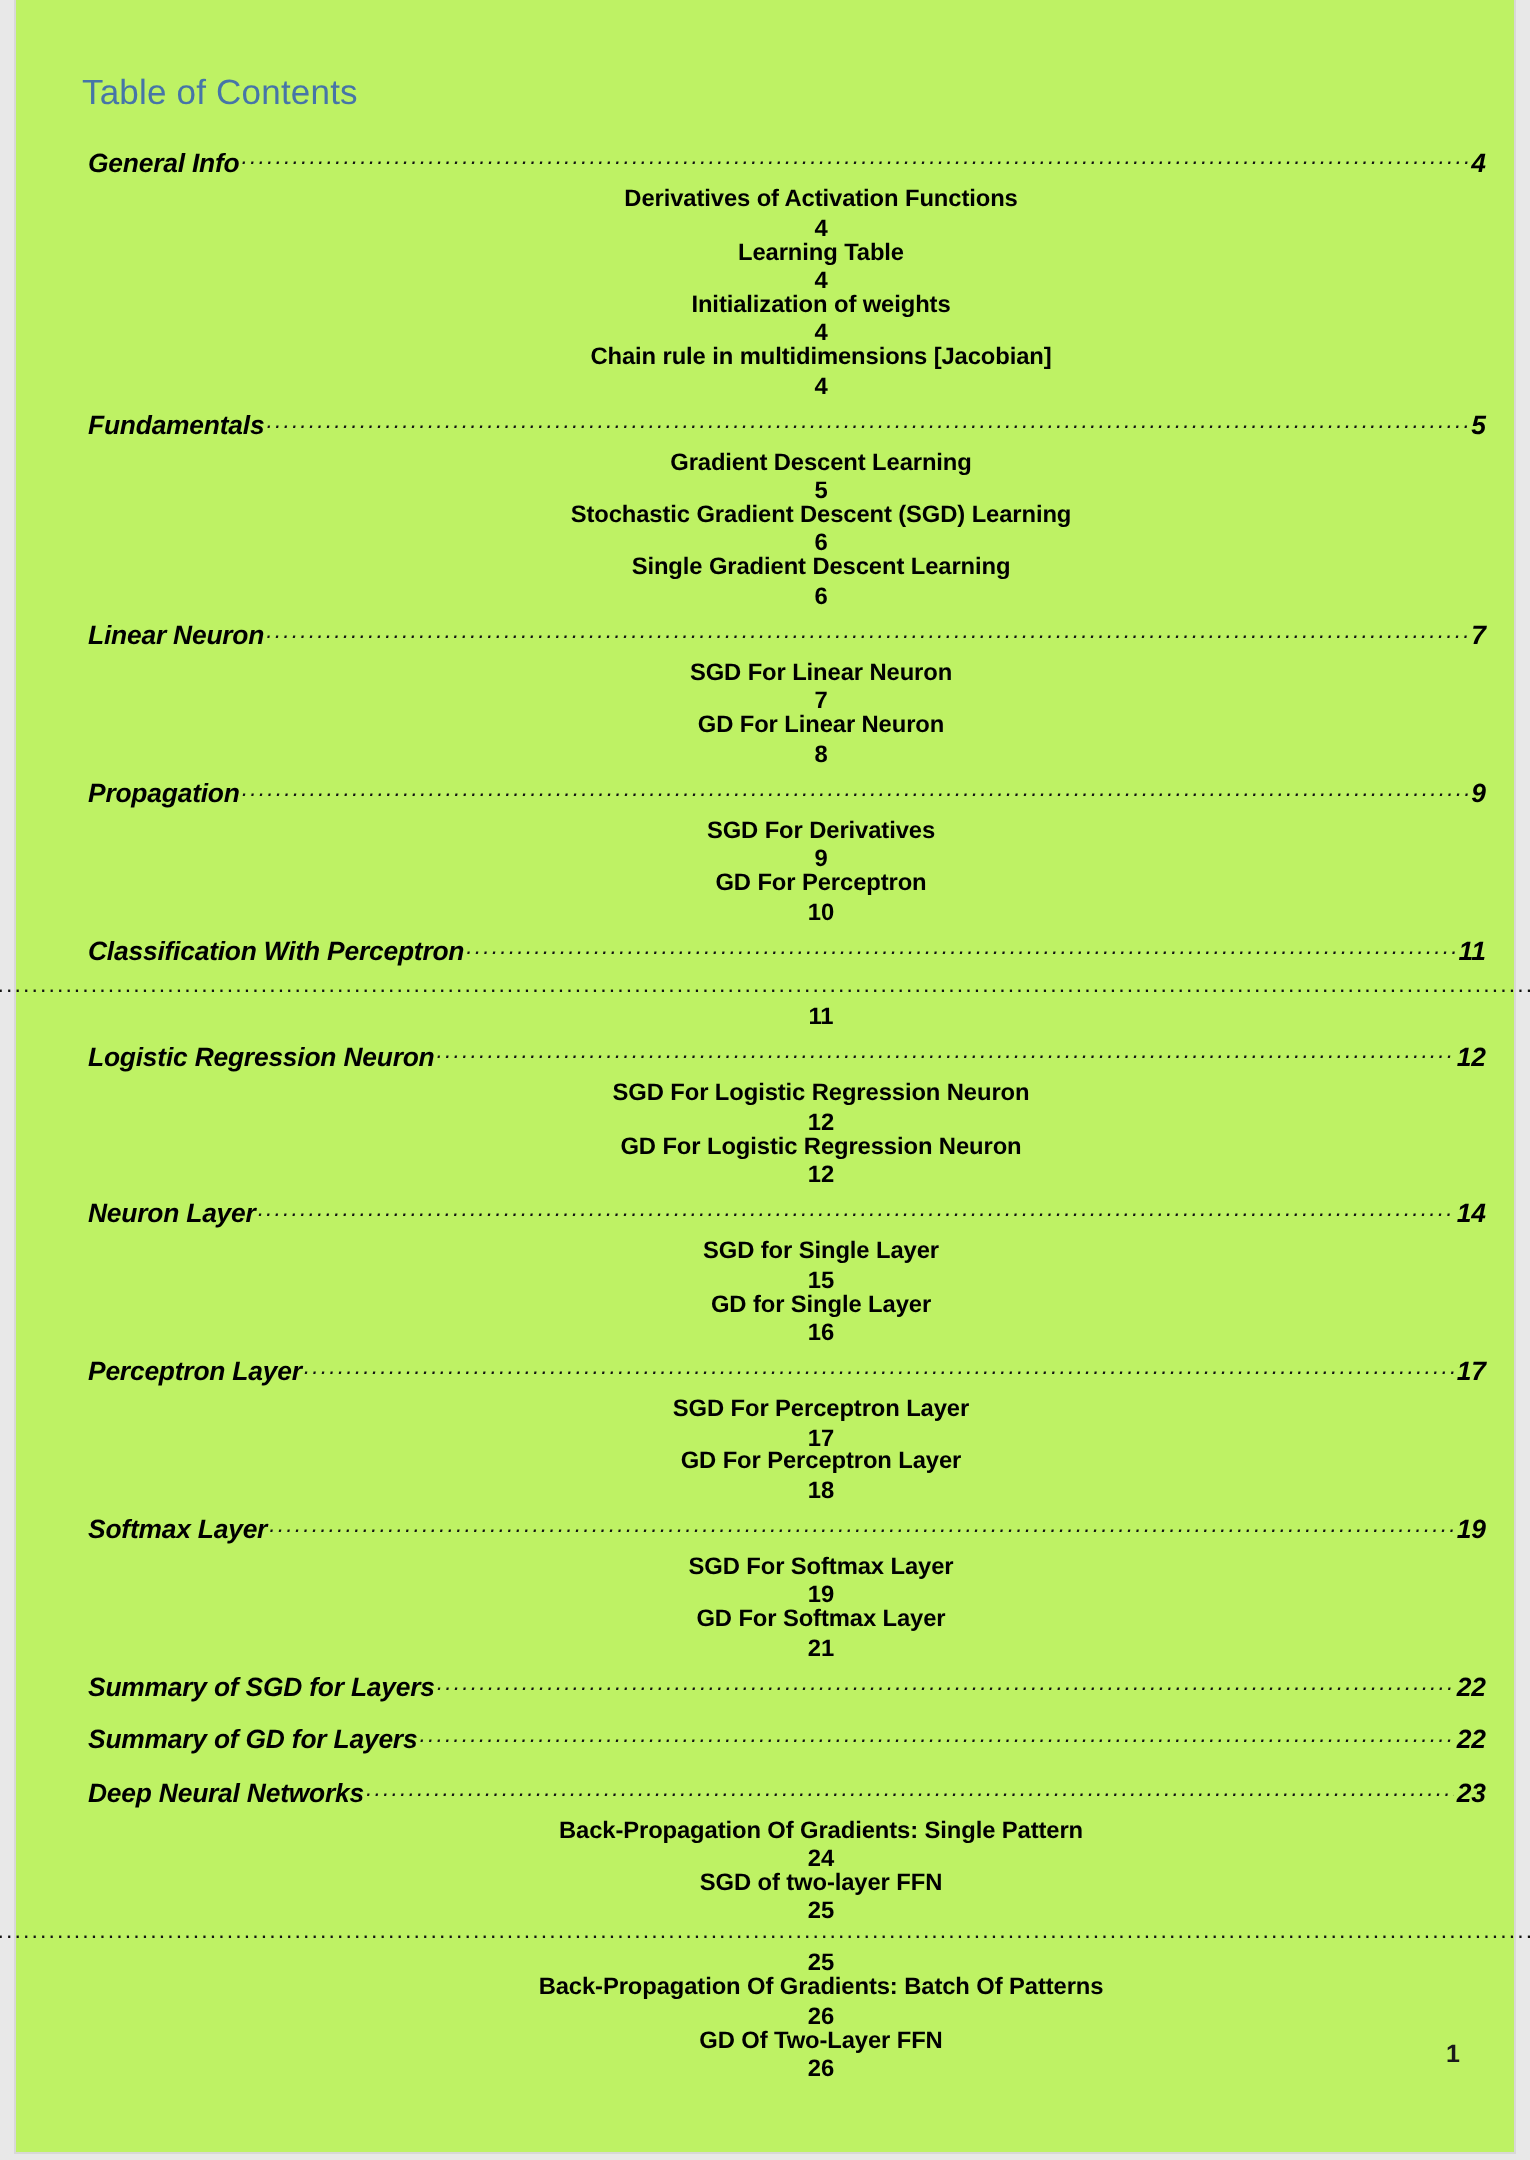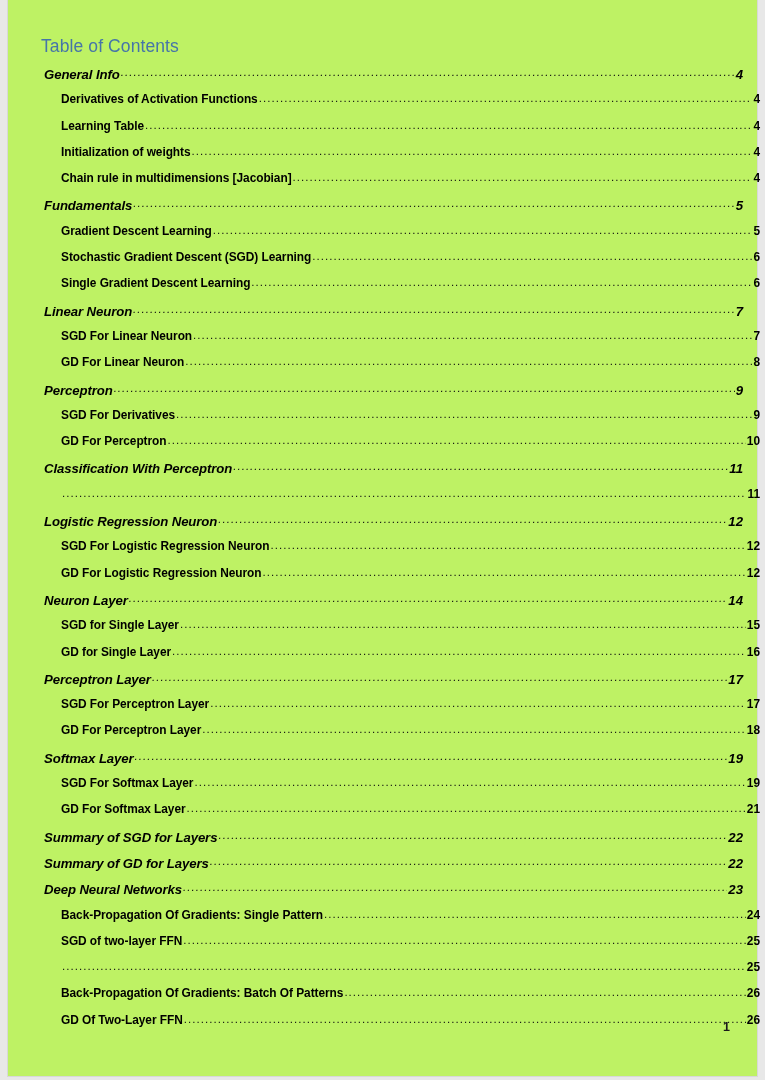--- a/index.html
+++ b/index.html
@@ -40,21 +40,21 @@
     white-space: nowrap;
   }
   .toc-list {
     position: absolute;
     left: 0;
     top: 68px;
     right: 0;
   }
   .toc-entry {
     display: flex;
-    align-items: flex-start;
+    align-items: center;
     width: 100%;
     line-height: 1;
     color: #000000;
     white-space: nowrap;
   }
   .toc-entry .label {
     flex: 0 0 auto;
   }
   .toc-entry .leader {
     flex: 1 1 auto;
@@ -84,20 +84,21 @@
   .lvl1 .label { letter-spacing: -0.1px; }
   .lvl1 .pageno { font-weight: bold; font-style: italic; }
 
   
   .lvl2 {
     padding-left: 25px;
     height: 26.3px;
     font-size: 11.9px;
     font-weight: bold;
     font-style: normal;
+    flex-direction: column;
   }
   .lvl2 .label { letter-spacing: -0.05px; }
   .lvl2 .pageno { font-weight: bold; font-style: normal; }
 
   .footer-pageno {
     position: absolute;
     right: 5px;
     top: 1020px;
     font-size: 12.5px;
     font-weight: bold;
@@ -167,21 +168,21 @@
           <span class="label">SGD For Linear Neuron</span>
           <span class="leader">................................................................................................................................................................................................................................................</span>
           <span class="pageno">7</span>
         </div>
         <div class="toc-entry lvl2">
           <span class="label">GD For Linear Neuron</span>
           <span class="leader">................................................................................................................................................................................................................................................</span>
           <span class="pageno">8</span>
         </div>
         <div class="toc-entry lvl1">
-          <span class="label">Perceptron</span>
+          <span class="label">Propagation</span>
           <span class="leader">................................................................................................................................................................................................................................................</span>
           <span class="pageno">9</span>
         </div>
         <div class="toc-entry lvl2">
           <span class="label">SGD For Derivatives</span>
           <span class="leader">................................................................................................................................................................................................................................................</span>
           <span class="pageno">9</span>
         </div>
         <div class="toc-entry lvl2">
           <span class="label">GD For Perceptron</span>

